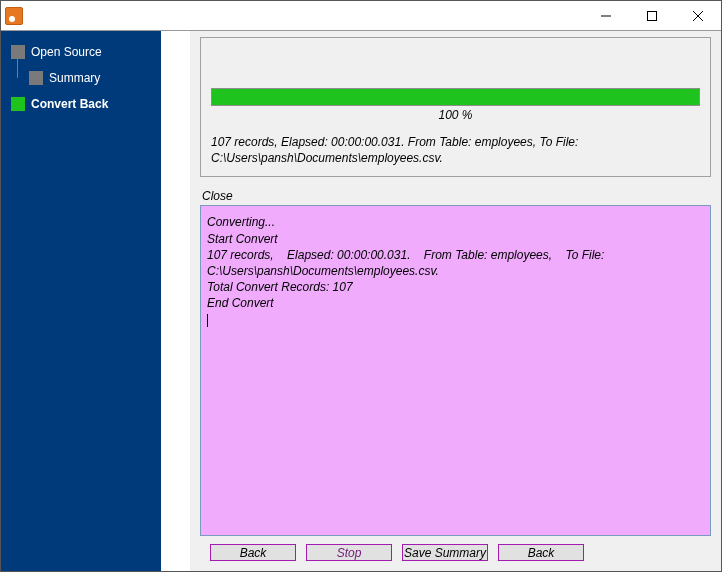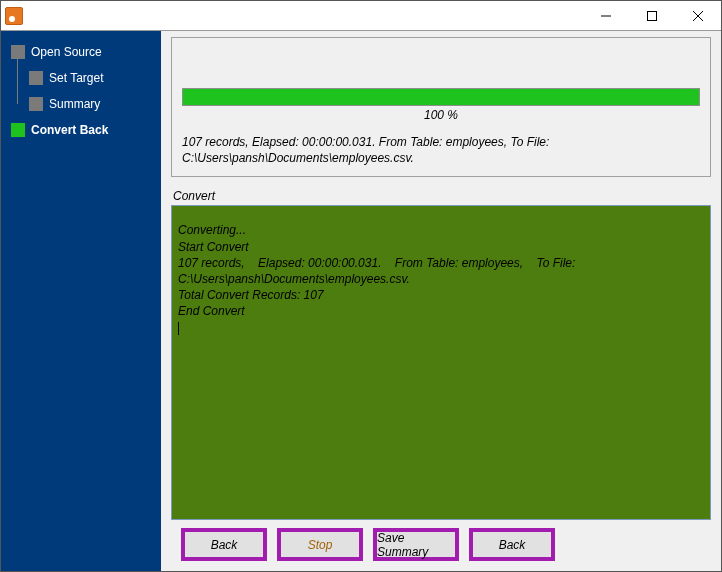--- a/index.html
+++ b/index.html
@@ -44,20 +44,21 @@
   .win-btn {
     width: 46px; height: 100%;
     display: flex; align-items: center; justify-content: center;
     font-size: 14px;
     font-family: "Segoe UI Symbol", sans-serif;
   }
   .main {
     flex: 1;
     display: flex;
     overflow: hidden;
+    gap: 29px;
   }
   .sidebar {
     width: 160px;
     background: #003a7a;
     padding-top: 8px;
   }
   .step {
     display: flex;
     align-items: center;
     height: 26px;
@@ -120,47 +121,47 @@
     line-height: 1.35;
     color: #000;
   }
   .output-label {
     font-size: 12px;
     margin: 4px 0 2px 2px;
   }
   .output-box {
     flex: 1;
     border: 1px solid #7a9ac0;
-    background: #4d7c0f;
-    padding: 16px 6px;
+    background: #f0abfc;
+    padding: 8px 6px;
     font-size: 12px;
     line-height: 1.35;
     white-space: pre-wrap;
     overflow-y: auto;
     position: relative;
     min-height: 240px;
   }
   .buttons {
     display: flex;
     gap: 10px;
     justify-content: flex-start;
     padding: 8px 0 4px 10px;
   }
   .btn {
     width: 86px;
-    height: 33px;
-    border: 4px solid #a21caf;
+    height: 17px;
+    border: 1px solid #a21caf;
     background: #e1e1e1;
     font-size: 12px;
     display: flex;
     align-items: center;
     justify-content: center;
     cursor: pointer;
   }
-  .btn.disabled { color: #a16207; }
+  .btn.disabled { color: #701a75; }
   .caret {
     display: inline-block;
     width: 1px; height: 13px;
     background: #000;
     vertical-align: text-bottom;
   }
 </style>
 </head>
 <body>
 
@@ -188,25 +189,20 @@
     </div>
   </div>
 </div>
 
 <div class="main">
   <div class="sidebar">
     <div class="step root">
       <div class="connector"></div>
       <div class="box"></div>
       <span class="step-label">Open Source</span>
-    </div>
-    <div class="step indent">
-      <div class="connector"></div>
-      <div class="box"></div>
-      <span class="step-label">Set Target</span>
     </div>
     <div class="step indent last-child">
       <div class="connector"></div>
       <div class="box"></div>
       <span class="step-label">Summary</span>
     </div>
     <div class="step active">
       <div class="box"></div>
       <span class="step-label">Convert Back</span>
     </div>
@@ -214,21 +210,21 @@
 
   <div class="content">
     <div class="panel-top">
       <div class="progress-outer">
         <div class="progress-inner"></div>
       </div>
       <div class="progress-text">100 %</div>
       <div class="summary-text">107 records,    Elapsed: 00:00:00.031.    From Table: employees,    To File: C:\Users\pansh\Documents\employees.csv.</div>
     </div>
 
-    <div class="output-label">Convert</div>
+    <div class="output-label">Close</div>
     <div class="output-box"><span>Converting...
 Start Convert
 107 records,    Elapsed: 00:00:00.031.    From Table: employees,    To File: C:\Users\pansh\Documents\employees.csv.
 Total Convert Records: 107
 End Convert</span>
 <span class="caret"></span></div>
 
     <div class="buttons">
       <div class="btn">Back</div>
       <div class="btn disabled">Stop</div>

